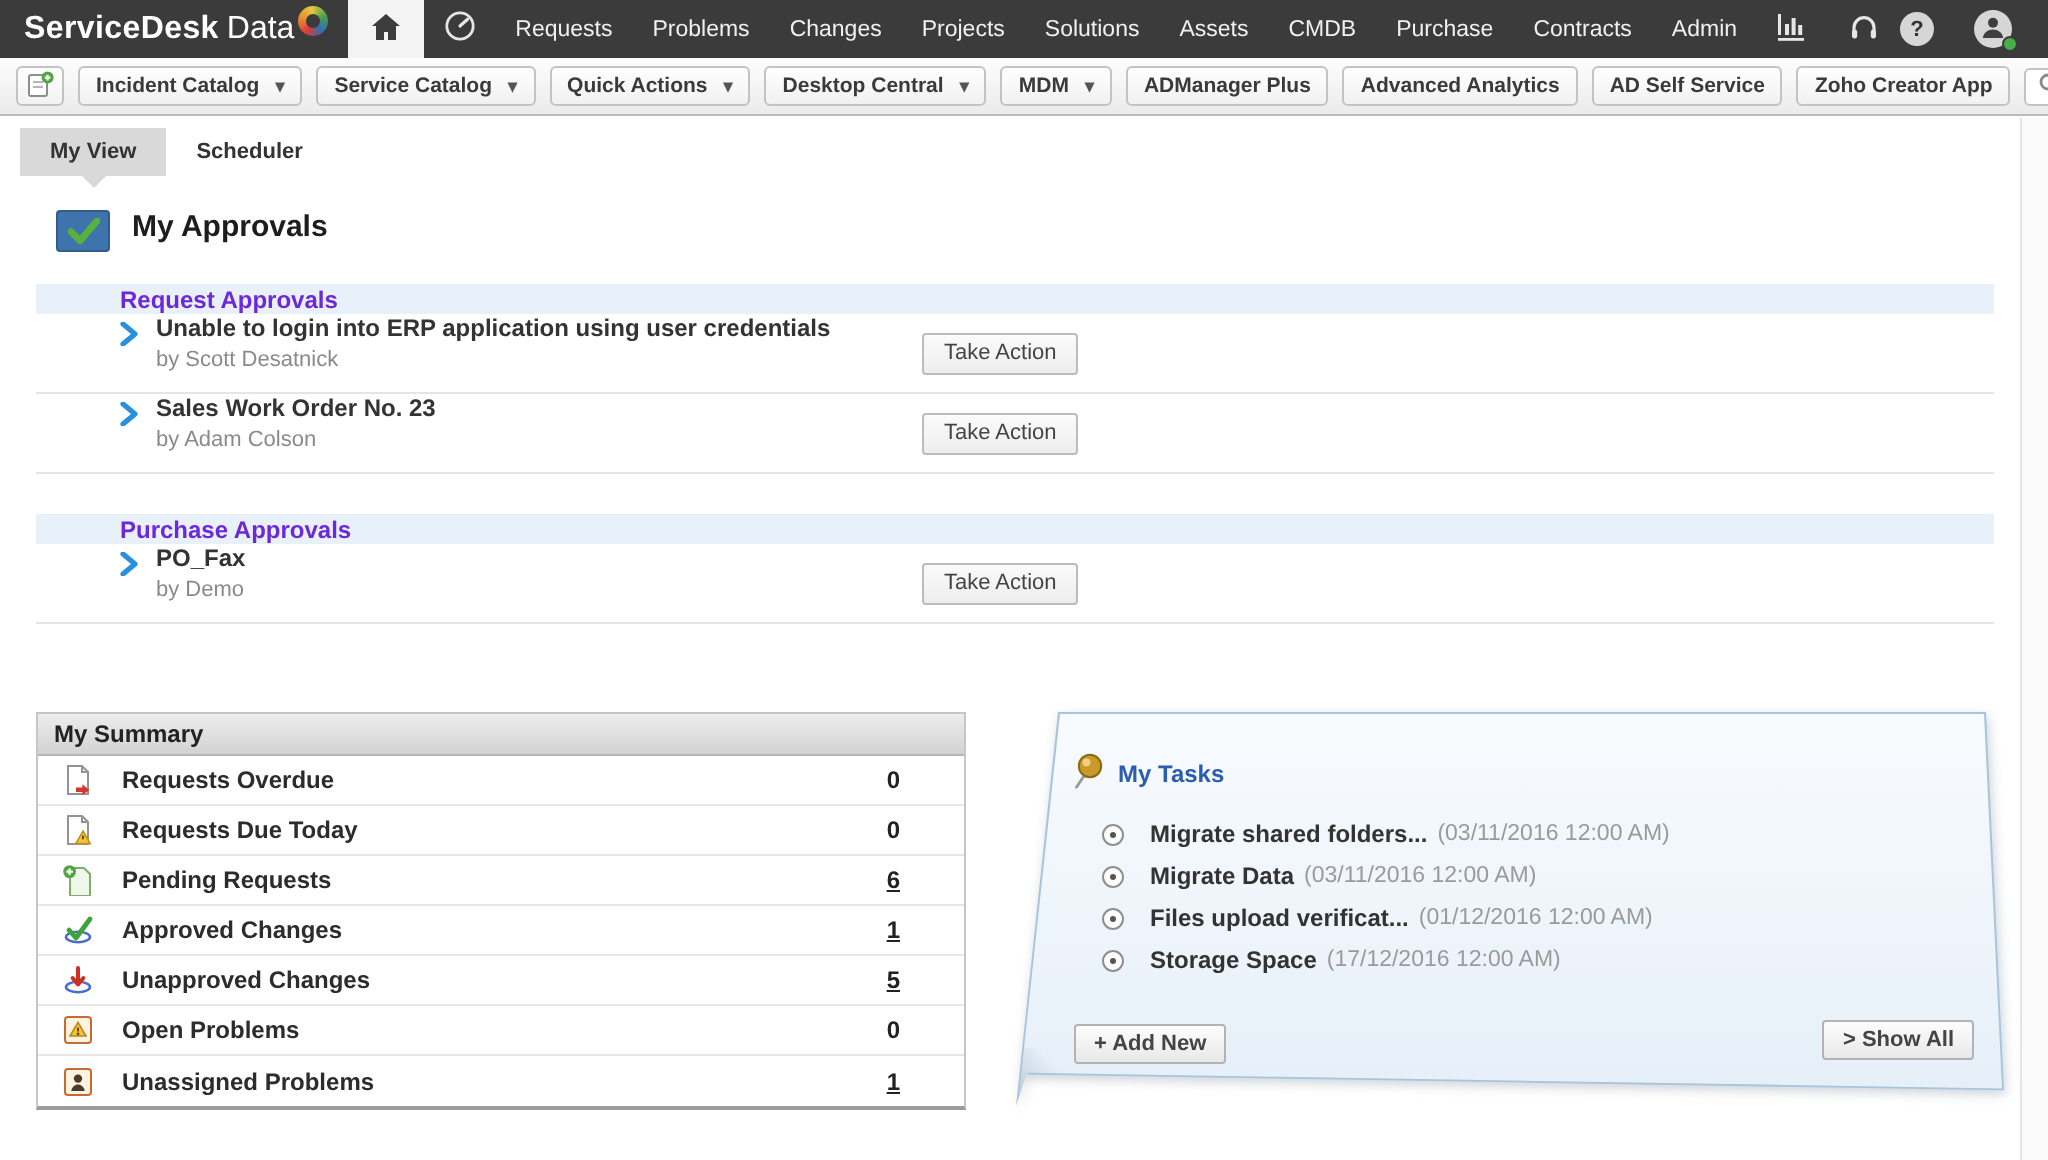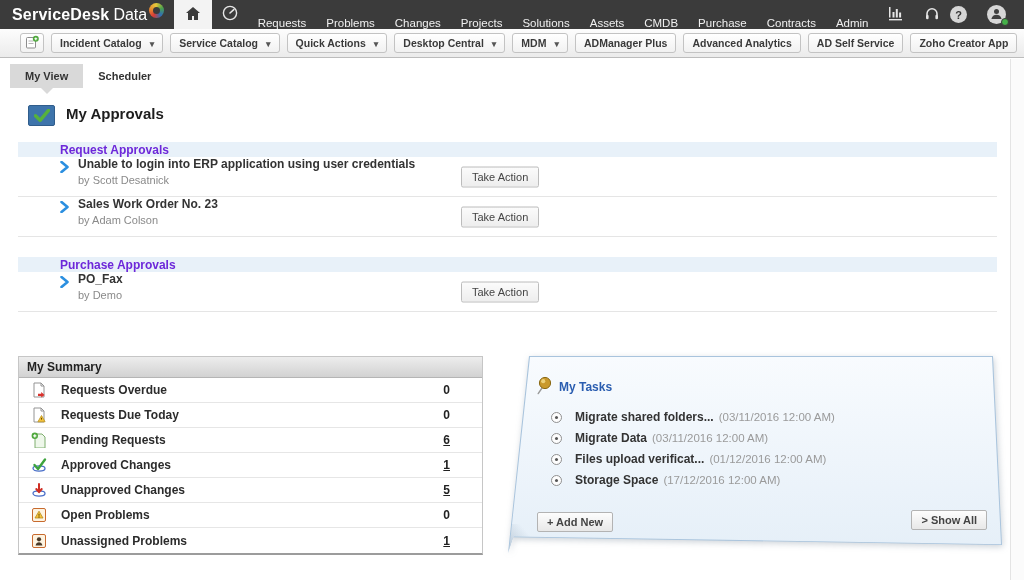--- a/index.html
+++ b/index.html
@@ -12,33 +12,33 @@
   
   .topnav { height:29px; background:#3b3b3b; display:flex; align-items:stretch; }
   .logo { display:flex; align-items:center; padding:0 10px 0 12px; color:#fff; font-size:16px; cursor:pointer; white-space:nowrap; }
   .logo .b { font-weight:bold; letter-spacing:.2px; }
   .logo .l { font-weight:normal; margin-left:4px; }
   .logo-swirl { width:15px; height:15px; border-radius:50%; margin:-8px 0 0 2px; position:relative;
     background:conic-gradient(from 210deg, #d93a36, #e98b2f, #e7c93a, #4ca04c, #2f6fb5, #d93a36); }
   .logo-swirl::after { content:""; position:absolute; inset:4px; border-radius:50%; background:#3b3b3b; }
   .nav-home { width:38px; background:#f3f3f3; display:flex; align-items:center; justify-content:center; cursor:pointer; }
   .nav-iconbtn { width:36px; display:flex; align-items:center; justify-content:center; cursor:pointer; }
-  .nav-items { display:flex; align-items:flex-end; }
+  .nav-items { display:flex; align-items:center; }
   .nav-item { display:flex; align-items:center; padding:0 10px; color:#f0f0f0; font-size:11.5px; cursor:pointer; white-space:nowrap; }
   .nav-right { margin-left:auto; display:flex; align-items:center; gap:20px; padding-right:18px; }
   .help-circle { width:17px; height:17px; border-radius:50%; background:#d6d6d6; color:#333;
     font-size:11px; font-weight:bold; display:flex; align-items:center; justify-content:center; cursor:pointer; }
   .avatar { width:19px; height:19px; border-radius:50%; background:#d6d6d6; position:relative; cursor:pointer;
     display:flex; align-items:center; justify-content:center; }
   .avatar .dot { position:absolute; right:-3px; bottom:-2px; width:8px; height:8px; border-radius:50%;
     background:#45b049; border:1.5px solid #3b3b3b; }
 
   
   .toolbar { height:29px; background:linear-gradient(#fdfdfd,#ebebeb); border-bottom:1px solid #bcbcbc;
-    display:flex; align-items:center; padding:0 20px; gap:7px; white-space:nowrap; }
+    display:flex; align-items:center; padding:0 8px; gap:7px; white-space:nowrap; }
   .tb-iconbtn { flex:none; width:24px; height:20px; border:1px solid #c3c3c3; border-radius:3px;
     background:linear-gradient(#fff,#f2f2f2); display:flex; align-items:center; justify-content:center; cursor:pointer; }
   .tb-btn { flex:none; height:20px; border:1px solid #c3c3c3; border-radius:3px; background:linear-gradient(#ffffff,#f1f1f1);
     font-size:10.5px; font-weight:bold; color:#3a3a3a; padding:0 8px; display:flex; align-items:center; cursor:pointer; }
   .caret { margin-left:8px; }
   .caret::after { content:"▾"; font-size:9px; color:#555; }
   .searchbox { margin-left:auto; flex:0 1 205px; min-width:140px; height:19px; border:1px solid #c3c3c3; border-radius:3px;
     background:#fff; display:flex; align-items:center; padding:0 6px; gap:3px; }
 
   

